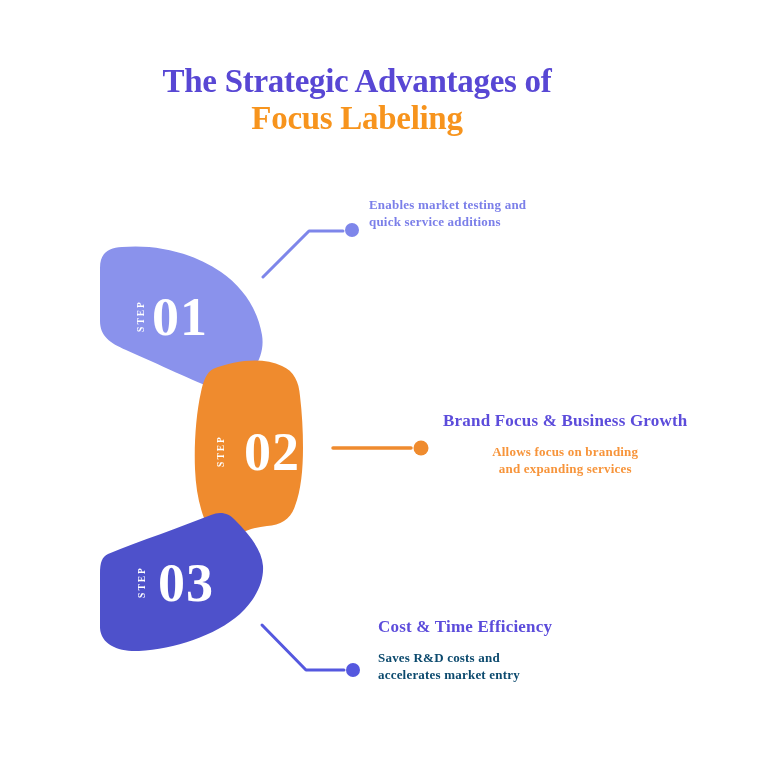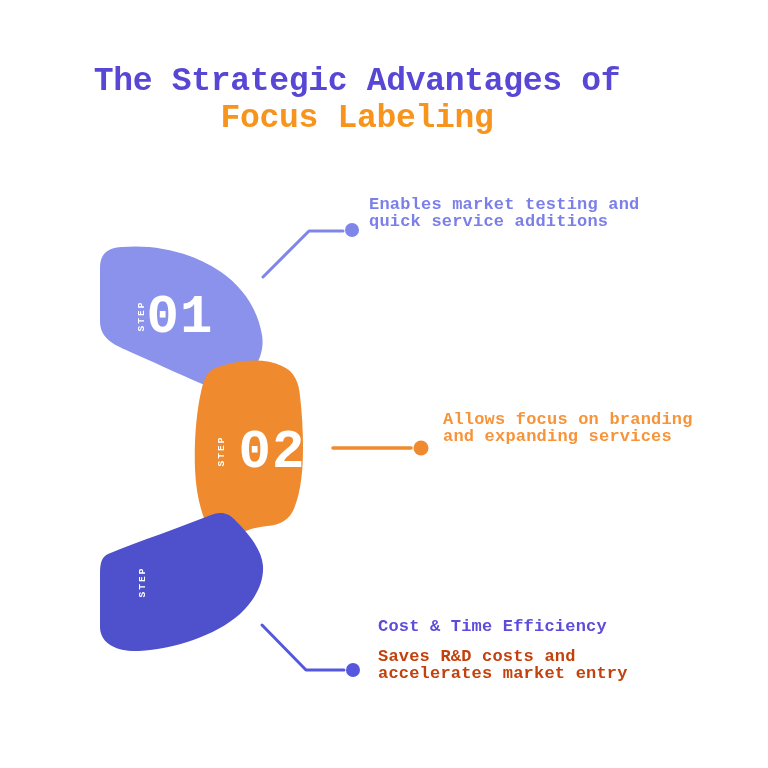--- a/index.html
+++ b/index.html
@@ -1,18 +1,18 @@
 <!DOCTYPE html>
 <html><head>
 <meta charset="utf-8">
 <style>
   html,body{margin:0;padding:0;background:#fff;}
   .canvas{
     position:relative;width:768px;height:768px;background:#ffffff;
-    font-family:Liberation Mono, monospace;overflow:hidden;
+    font-family:Liberation Serif, serif;overflow:hidden;
   }
   
   .title{
     position:absolute;left:357px;top:63px;transform:translateX(-50%);
     text-align:center;font-weight:800;font-size:33px;line-height:37px;
     letter-spacing:-0.3px;white-space:nowrap;
   }
   .title-line1{color:#5847D4;}
   .title-line2{color:#F7941D;}
   
@@ -36,26 +36,26 @@
   
   .step-text{position:absolute;}
   .st1{left:369px;top:196px;}
   .st2{left:443px;top:411px;}
   .st3{left:378px;top:617px;}
   .step-heading{
     font-size:17px;font-weight:800;letter-spacing:0.2px;
     margin:0 0 12px 0;color:#5C4CDB;white-space:nowrap;
   }
   .step-desc{
-    font-size:17px;font-weight:700;line-height:17px;
+    font-size:13px;font-weight:700;line-height:17px;
     letter-spacing:0.2px;white-space:pre-line;
   }
   .d1{color:#7B7FE9;}
-  .d2{color:#F7943A;}
-  .d3{color:#c2410c;}
+  .d2{color:#F7943A;text-align:center;}
+  .d3{color:#0c4a6e;}
 </style>
 </head>
 <body>
 
 <div class="canvas">
 
   <div class="title">
     <div class="title-line1">The Strategic Advantages of</div>
     <div class="title-line2">Focus Labeling</div>
   </div>
@@ -88,27 +88,29 @@
     <circle cx="353" cy="670" r="7" fill="#5558DF"></circle>
   </svg>
 
   <div class="step-label s1-label">STEP</div>
   <div class="step-num s1-num">01</div>
 
   <div class="step-label s2-label">STEP</div>
   <div class="step-num s2-num">02</div>
 
   <div class="step-label s3-label">STEP</div>
+  <div class="step-num s3-num">03</div>
 
   <div class="step-text st1">
     <div class="step-desc d1">Enables market testing and
 quick service additions</div>
   </div>
 
   <div class="step-text st2">
+    <div class="step-heading">Brand Focus &amp; Business Growth</div>
     <div class="step-desc d2">Allows focus on branding
 and expanding services</div>
   </div>
 
   <div class="step-text st3">
     <div class="step-heading">Cost &amp; Time Efficiency</div>
     <div class="step-desc d3">Saves R&amp;D costs and
 accelerates market entry</div>
   </div>
 

